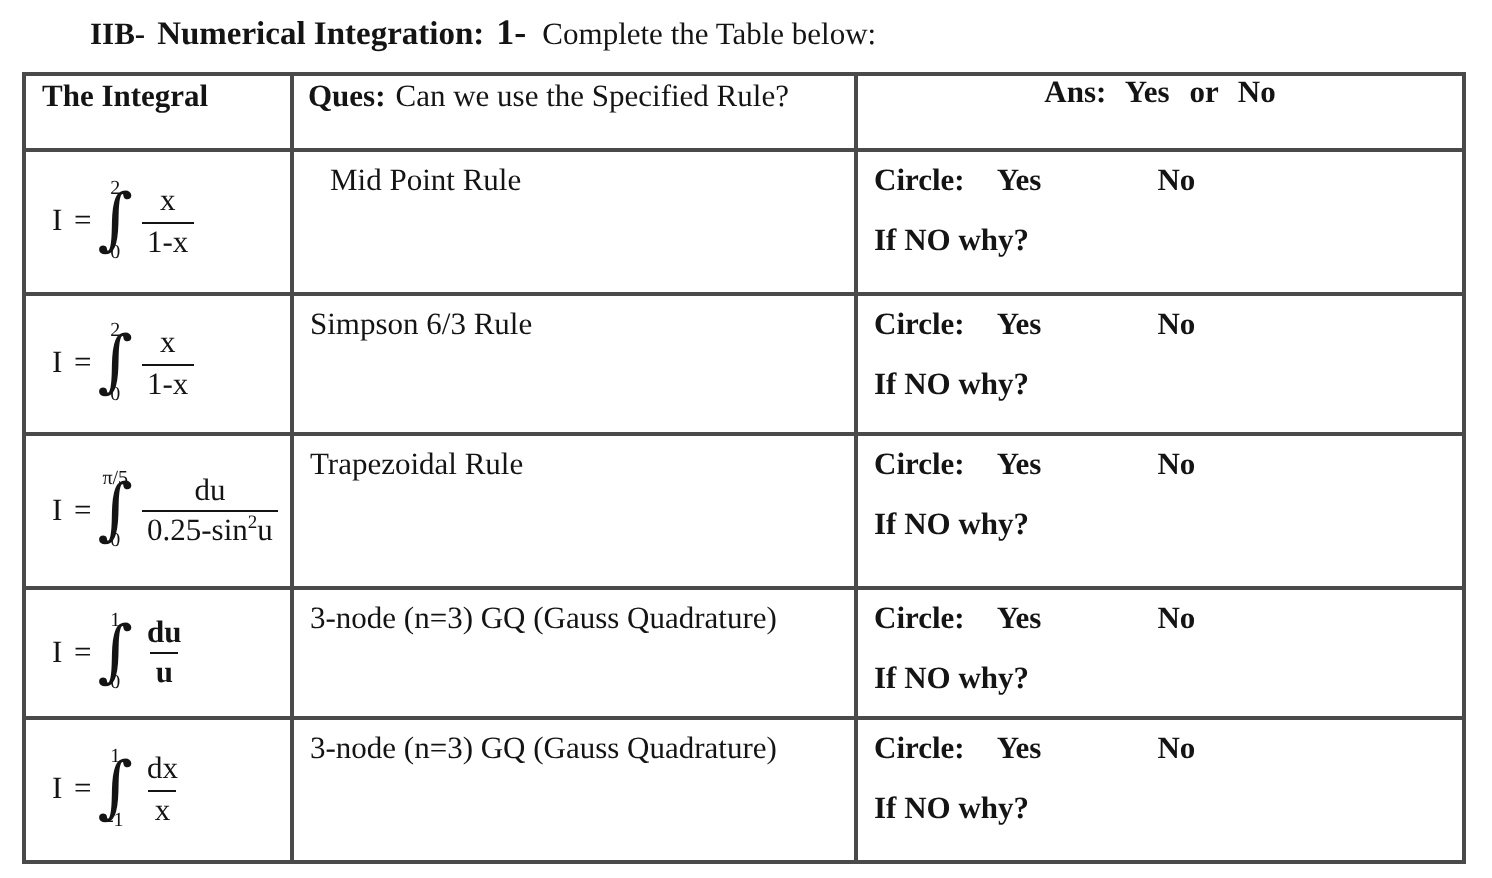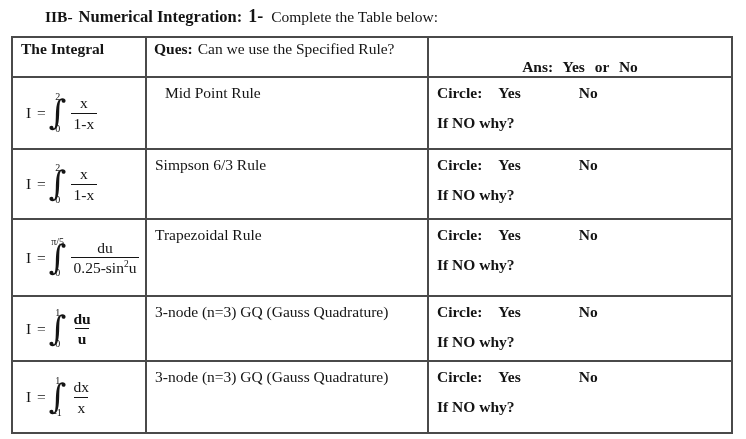--- a/index.html
+++ b/index.html
@@ -39,21 +39,21 @@
   col.c1 { width: 134px; }
   col.c2 { width: 282px; }
   col.c3 { width: 304px; }
 
   tr.hdr { height: 38px; }
   th { font-size: 15.5px; font-weight: bold; text-align: left; }
   th.h-integral { padding: 2px 0 0 8px; }
   th.h-question { padding: 2px 0 0 7px; white-space: nowrap; }
   th.h-question .q-bold { font-weight: bold; }
   th.h-question .q-rest { font-weight: normal; margin-left: 5px; }
-  th.h-answer { text-align: center; padding-top: 20px; word-spacing: 6px; }
+  th.h-answer { text-align: center; padding-top: 0; word-spacing: 6px; }
 
   td.cell-integral { vertical-align: middle; padding-left: 13px; }
   td.cell-rule { font-size: 15.5px; padding: 6px 4px 0 8px; }
   td.cell-rule.indented { padding-left: 18px; }
   td.cell-answer { font-weight: bold; font-size: 15.5px; padding: 6px 6px 0 8px; border-radius: 20px; }
 
   .ans-line1 { display: flex; align-items: baseline; }
   .ans-yes { margin-left: 16px; }
   .ans-no  { margin-left: 58px; }
   .ans-line2 { margin-top: 12px; }

